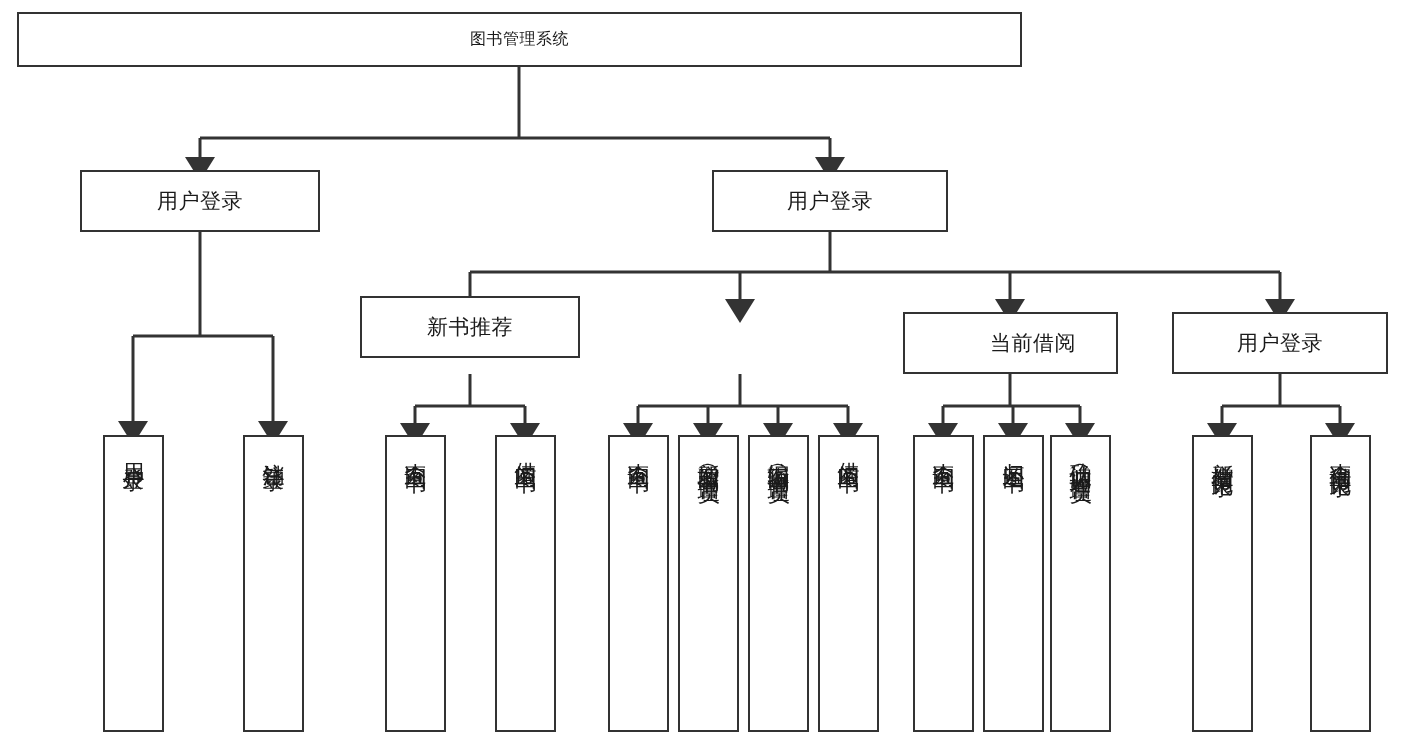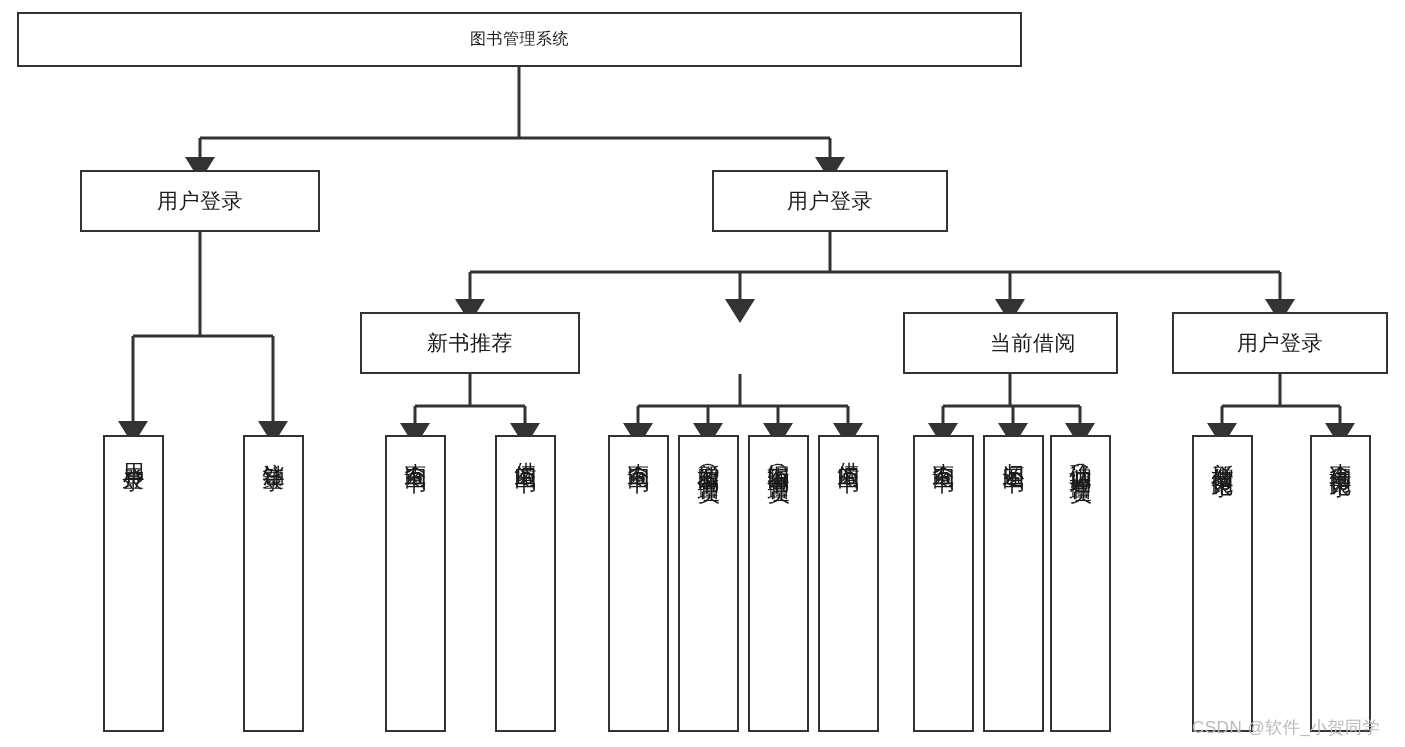--- a/index.html
+++ b/index.html
@@ -127,21 +127,21 @@
     <span class="label">图书管理系统</span>
   </div>
 
   <div class="node horiz" style="left:80px; top:170px; width:240px; height:62px;">
     <span class="label">用户登录</span>
   </div>
   <div class="node horiz" style="left:712px; top:170px; width:236px; height:62px;">
     <span class="label">用户登录</span>
   </div>
 
-  <div class="node horiz" style="left:360px; top:312px; width:220px; height:62px;">
+  <div class="node horiz" style="left:360px; top:296px; width:220px; height:62px;">
     <span class="label">新书推荐</span>
   </div>
   <div class="node horiz" style="left:903px; top:312px; width:215px; height:62px;padding-left:45px;">
     <span class="label">当前借阅</span>
   </div>
   <div class="node horiz" style="left:1172px; top:312px; width:216px; height:62px;">
     <span class="label">用户登录</span>
   </div>
 
   <div class="node vert" style="left:103px; top:435px; width:61px; height:297px;">
@@ -181,15 +181,14 @@
     <span class="label">确认归还（管理员）</span>
   </div>
 
   <div class="node vert" style="left:1192px; top:435px; width:61px; height:297px;">
     <span class="label">新增借阅记录</span>
   </div>
   <div class="node vert" style="left:1310px; top:435px; width:61px; height:297px;">
     <span class="label">查询借阅记录</span>
   </div>
 
-  <div class="watermark" style="left:1192px; top:716px;">CSDN @软件_小贺同学</div>
 
 </div>
 
 </body></html>

